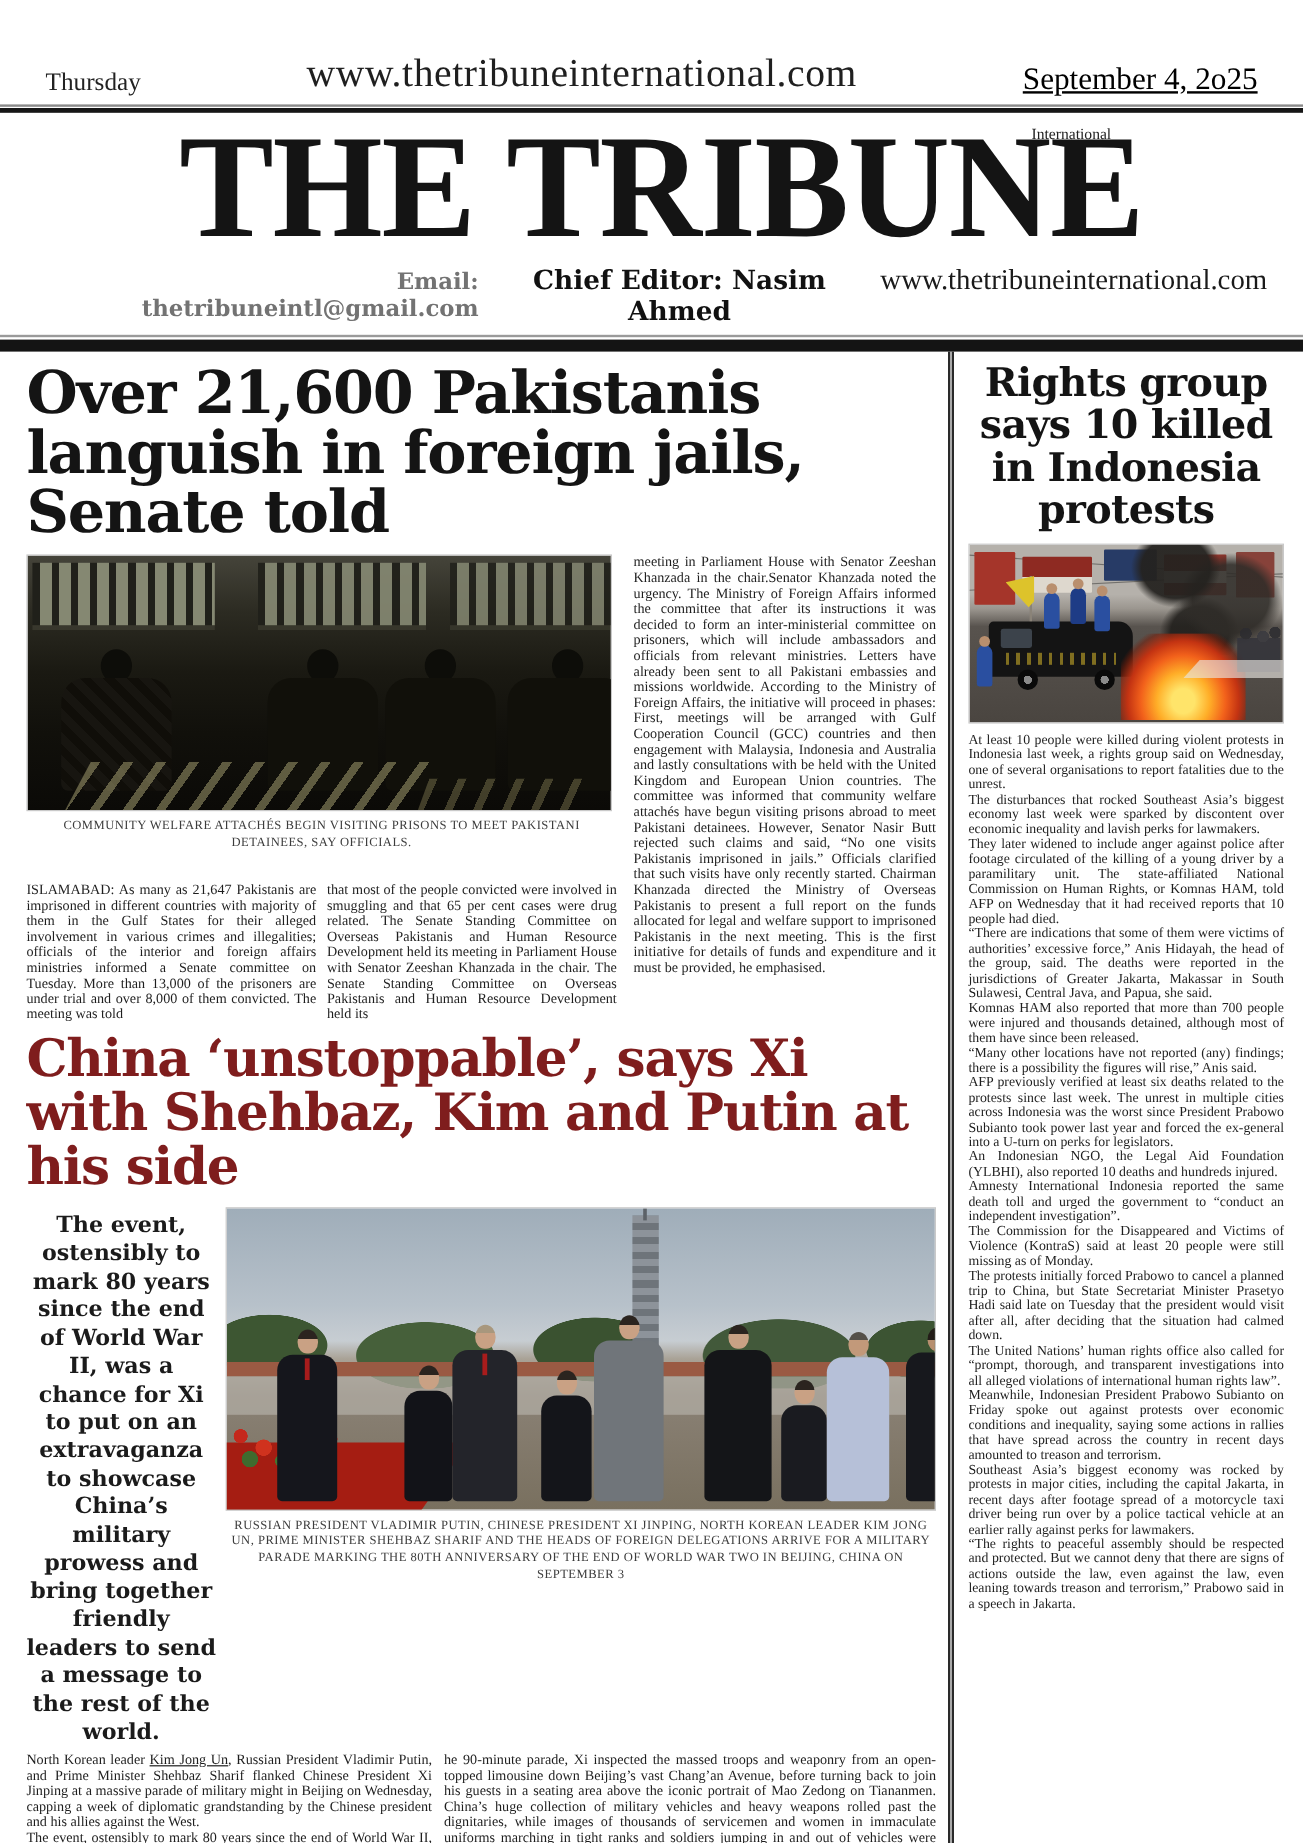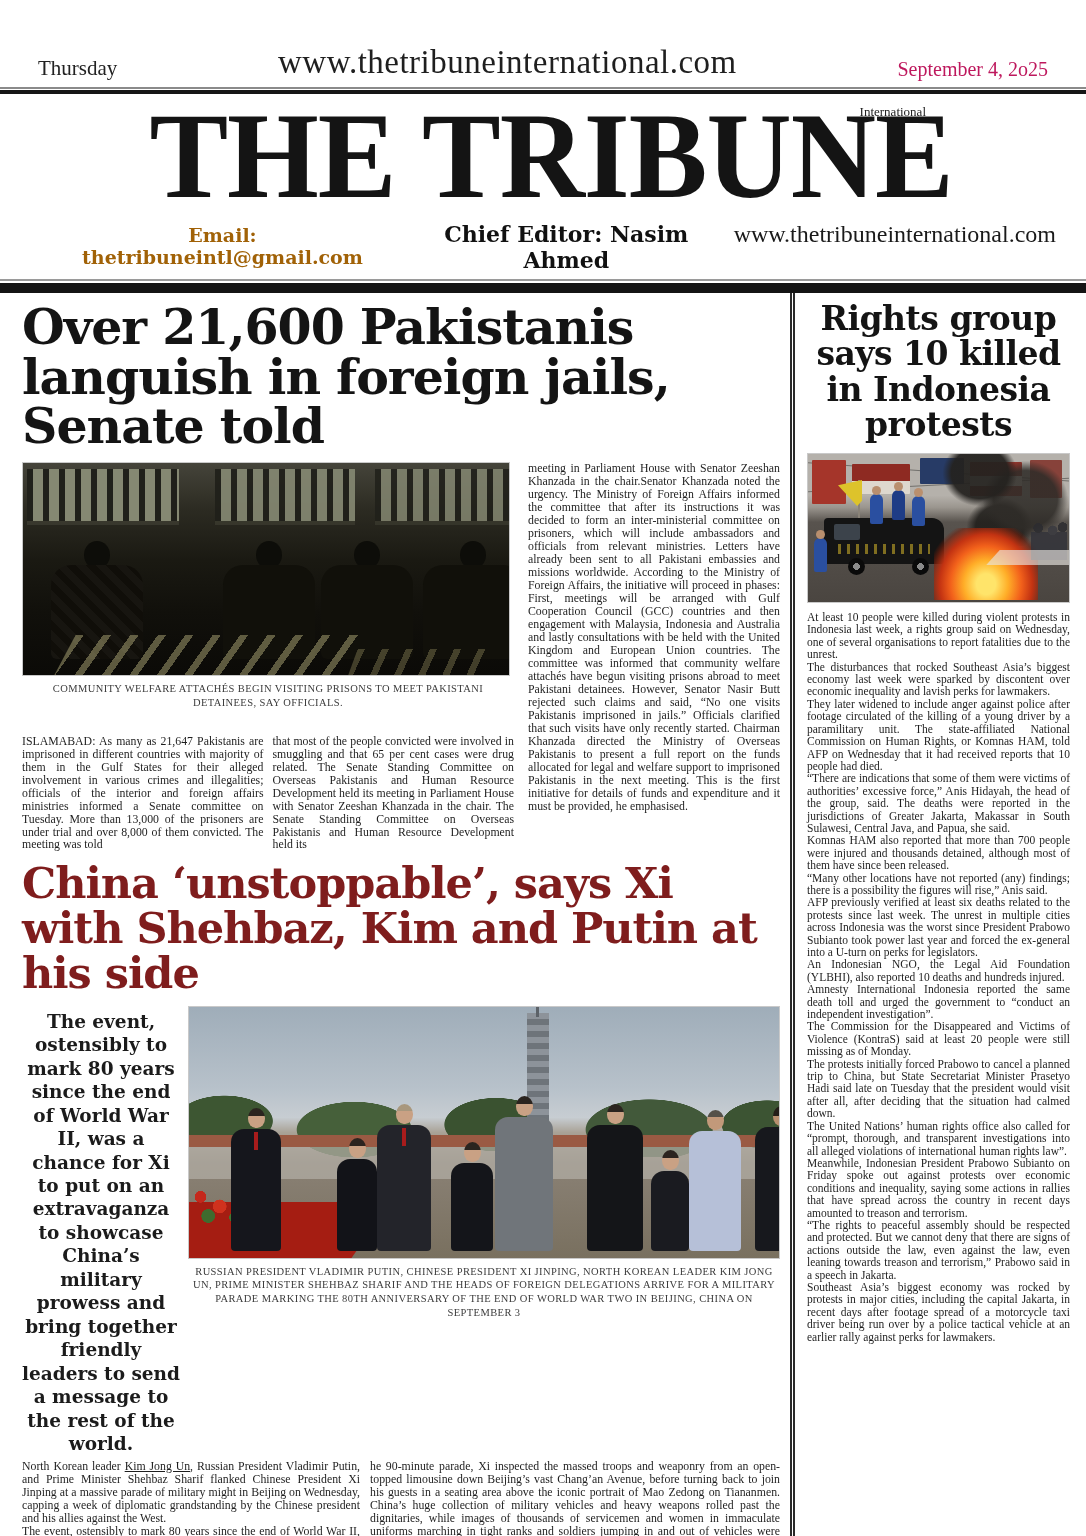--- a/index.html
+++ b/index.html
@@ -4,30 +4,30 @@
 <style>
   * { margin:0; padding:0; box-sizing:border-box; }
   html,body { background:#ffffff; }
   .page{ width:1086px; height:1536px; overflow:hidden; margin:0 auto; background:#fff;
          font-family:"Liberation Serif", serif; color:#1c1c1c; position:relative;}
   
   .topbar{ display:flex; align-items:flex-end; justify-content:space-between;
            padding:44px 38px 6px 38px;}
   .topbar .day{ font-size:21px; color:#222; }
   .topbar .topurl{ font-size:33px; color:#1f1f1f; letter-spacing:.5px;}
-  .topbar .date{ font-size:20px; color:#be185d;}
+  .topbar .date{ font-size:26px; color:#000000;text-decoration:underline;}
   .rule-double{ border-top:2px solid #8a8a8a; border-bottom:4px solid #161616; height:7px; }
   
   .masthead{ position:relative; text-align:center; padding:8px 0 0 16px;}
   .edition{ position:absolute; right:160px; top:10px; font-size:13px; color:#222;}
   .paper-title{ font-family:"Liberation Serif", serif; font-weight:700; font-size:118px;
                 line-height:.92; letter-spacing:-1px; color:#141414; transform:scaleY(1.04);}
   .contact-row{ display:flex; justify-content:space-between; align-items:baseline;
                 padding:10px 30px 4px 30px;}
-  .contact-row .email{ font-family:"DejaVu Serif", serif; font-weight:700; font-size:19px; color:#a16207;}
+  .contact-row .email{ font-family:"DejaVu Serif", serif; font-weight:700; font-size:19px; color:#737373;text-align:right;}
   .contact-row .editor{ font-family:"DejaVu Serif", serif; font-weight:700; font-size:22px; color:#111;}
   .contact-row .site2{ font-size:24px; color:#1a1a1a;}
   .rule-thick{ border-top:2px solid #9a9a9a; margin-top:2px;}
   .rule-thick-inner{ height:10px; background:#141414; margin-top:2px;}
   
   .content{ display:flex; align-items:stretch; }
   .left-col{ width:790px; padding:6px 10px 0 22px;}
   .right-col{ width:296px; border-left:5px double #2a2a2a; padding:6px 16px 0 12px; min-height:1230px;}
   
   .headline-xl{ font-family:"DejaVu Serif", serif; font-weight:700; font-size:49px;
@@ -314,19 +314,19 @@
         <p>“There are indications that some of them were victims of authorities’ excessive force,” Anis Hidayah, the head of the group, said. The deaths were reported in the jurisdictions of Greater Jakarta, Makassar in South Sulawesi, Central Java, and Papua, she said.</p>
         <p>Komnas HAM also reported that more than 700 people were injured and thousands detained, although most of them have since been released.</p>
         <p>“Many other locations have not reported (any) findings; there is a possibility the figures will rise,” Anis said.</p>
         <p>AFP previously verified at least six deaths related to the protests since last week. The unrest in multiple cities across Indonesia was the worst since President Prabowo Subianto took power last year and forced the ex-general into a U-turn on perks for legislators.</p>
         <p>An Indonesian NGO, the Legal Aid Foundation (YLBHI), also reported 10 deaths and hundreds injured.</p>
         <p>Amnesty International Indonesia reported the same death toll and urged the government to “conduct an independent investigation”.</p>
         <p>The Commission for the Disappeared and Victims of Violence (KontraS) said at least 20 people were still missing as of Monday.</p>
         <p>The protests initially forced Prabowo to cancel a planned trip to China, but State Secretariat Minister Prasetyo Hadi said late on Tuesday that the president would visit after all, after deciding that the situation had calmed down.</p>
         <p>The United Nations’ human rights office also called for “prompt, thorough, and transparent investigations into all alleged violations of international human rights law”.</p>
         <p>Meanwhile, Indonesian President Prabowo Subianto on Friday spoke out against protests over economic conditions and inequality, saying some actions in rallies that have spread across the country in recent days amounted to treason and terrorism.</p>
+        <p>Southeast Asia’s biggest economy was rocked by protests in major cities, including the capital Jakarta, in recent days after footage spread of a motorcycle taxi driver being run over by a police tactical vehicle at an earlier rally against perks for lawmakers.</p>
         <p>“The rights to peaceful assembly should be respected and protected. But we cannot deny that there are signs of actions outside the law, even against the law, even leaning towards treason and terrorism,” Prabowo said in a speech in Jakarta.</p>
-        <p>Southeast Asia’s biggest economy was rocked by protests in major cities, including the capital Jakarta, in recent days after footage spread of a motorcycle taxi driver being run over by a police tactical vehicle at an earlier rally against perks for lawmakers.</p>
       </div>
     </aside>
 
   </div>
 </div>
 
 </body></html>

